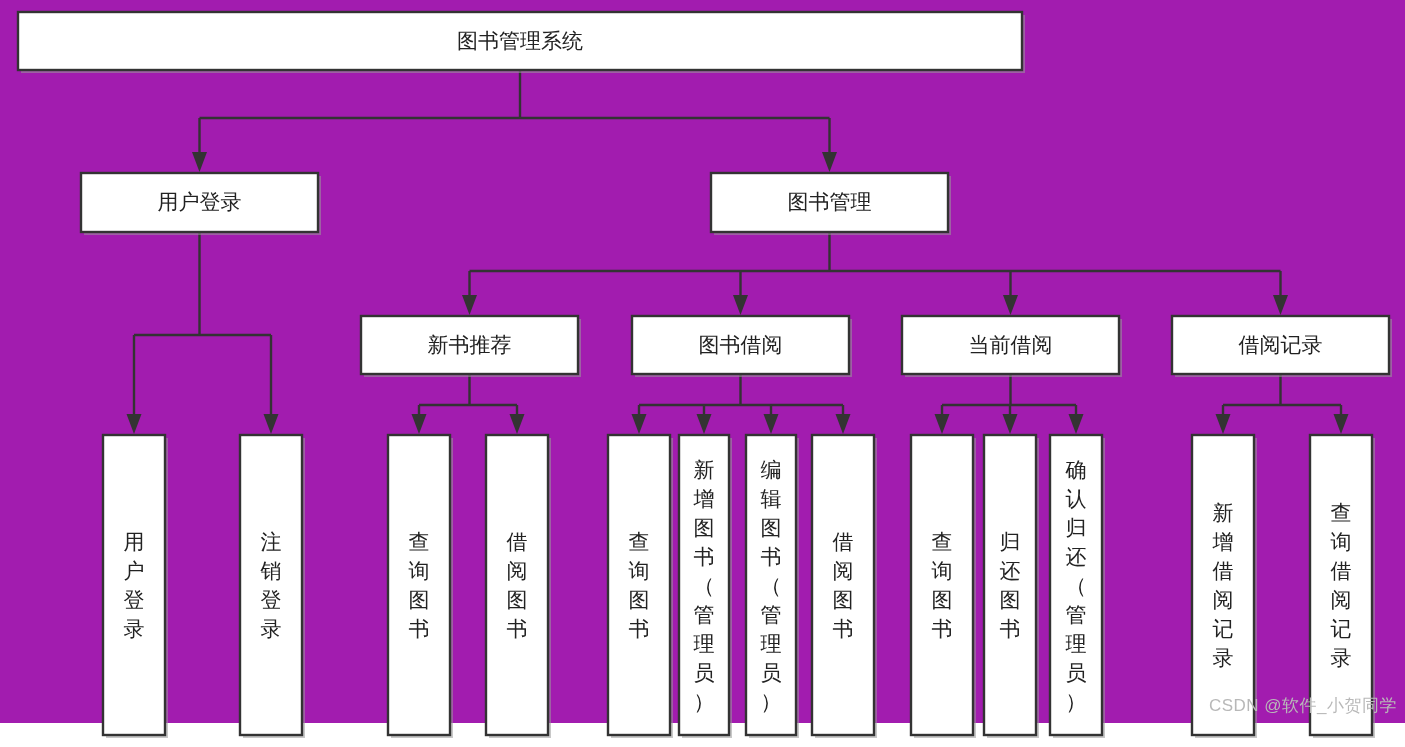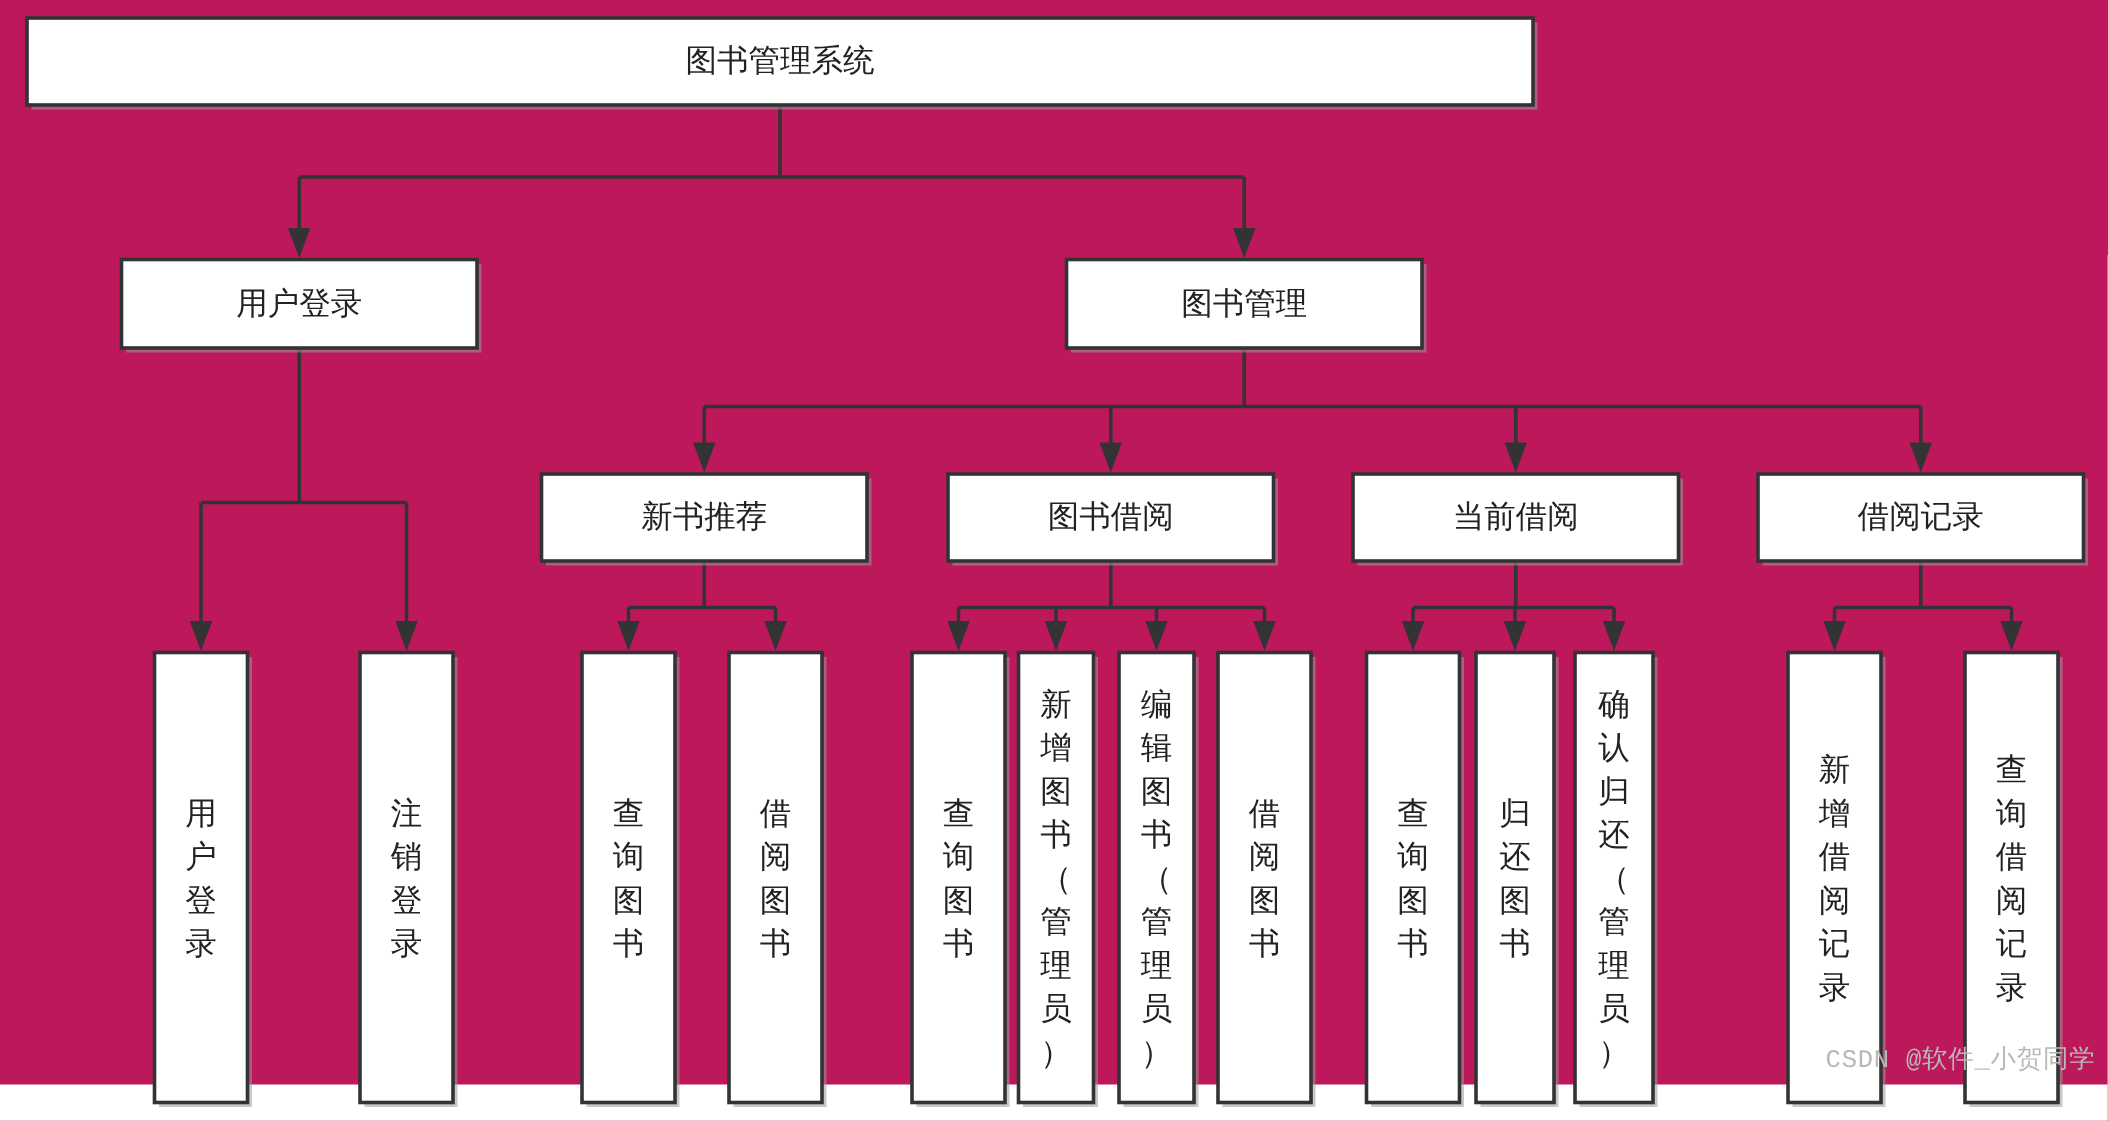--- a/index.html
+++ b/index.html
@@ -10,21 +10,21 @@
   body {
     width: 1405px;
     height: 747px;
     font-family: "Liberation Sans", "DejaVu Sans", sans-serif;
     overflow: hidden;
   }
   #diagram-root {
     position: relative;
     width: 1405px;
     height: 723px;
-    background: #be185d;
+    background: #a21caf;
   }
   svg.flow {
     position: absolute;
     left: 0;
     top: 0;
     width: 1405px;
     height: 747px;
     display: block;
   }
   .node-rect {
@@ -57,21 +57,21 @@
   .node-label-v {
     font-family: "Liberation Sans", "DejaVu Sans", sans-serif;
     font-size: 21px;
     fill: #222222;
     text-anchor: middle;
   }
   .watermark {
     position: absolute;
     right: 8px;
     bottom: 6px;
-    font-family: Liberation Mono, monospace;
+    font-family: Liberation Sans, sans-serif;
     font-size: 17px;
     color: #b8b8b8;
     letter-spacing: 0.5px;
     white-space: nowrap;
     user-select: none;
   }
 </style>
 </head>
 <body>
 

